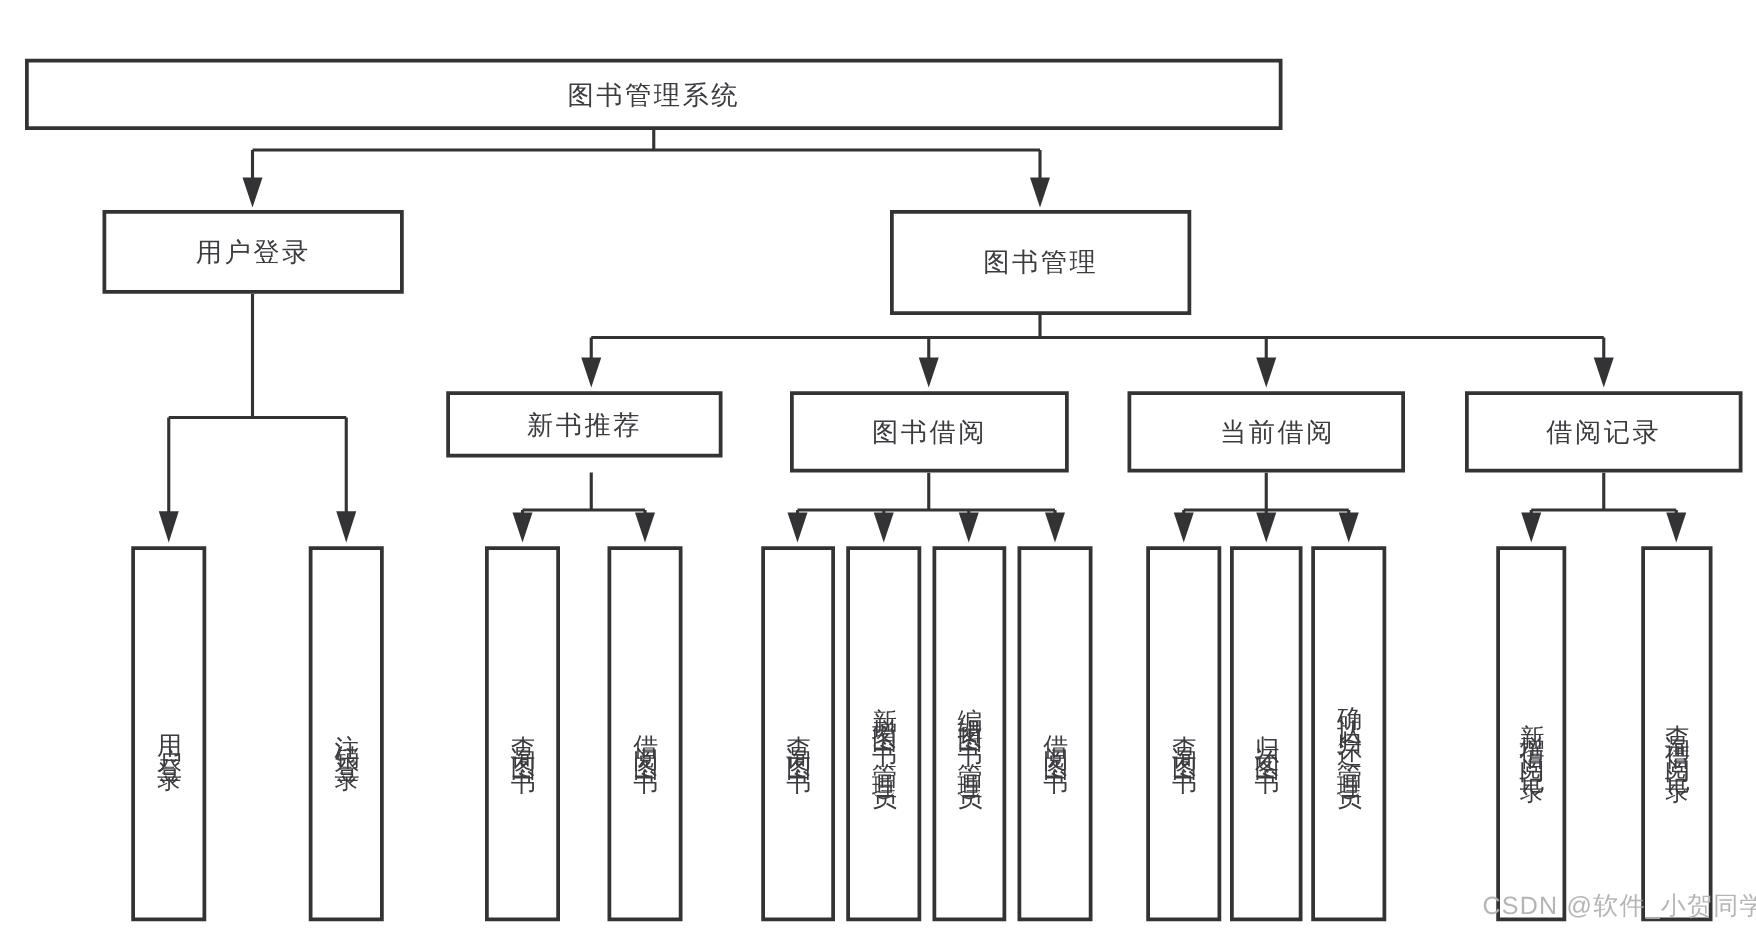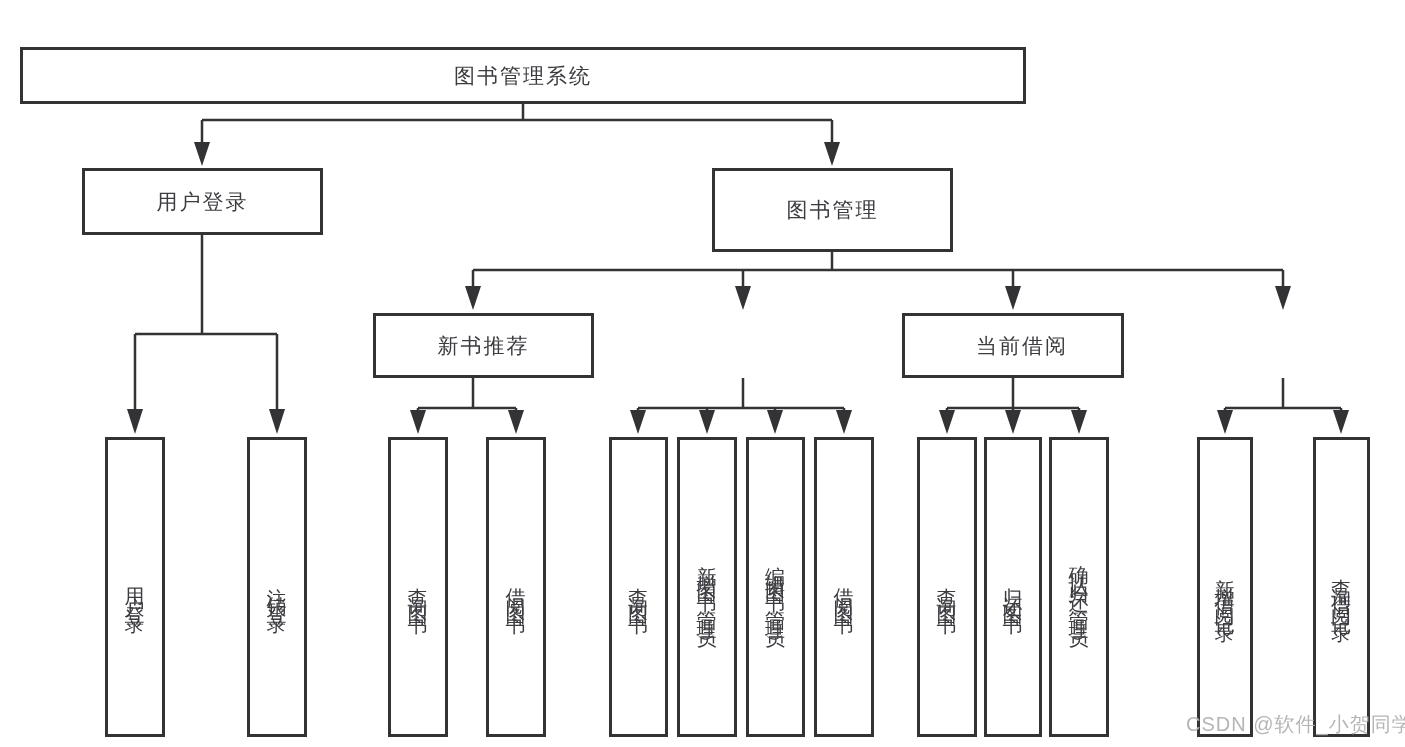--- a/index.html
+++ b/index.html
@@ -95,22 +95,24 @@
     <polygon points="1217,410 1233,410 1225,434"></polygon>
     <line x1="1341" y1="408" x2="1341" y2="412"></line>
     <polygon points="1333,410 1349,410 1341,434"></polygon>
   </svg>
 
   <div class="node hnode" style="left:20px;top:11px;width:1006px;height:57px;margin-top:36px;">图书管理系统</div>
 
   <div class="node hnode" style="left:82px;top:168px;width:241px;height:67px;">用户登录</div>
   <div class="node hnode" style="left:712px;top:168px;width:241px;height:84px;">图书管理</div>
 
-  <div class="node hnode" style="left:373px;top:313px;width:221px;height:65px;">新书推荐</div>
+  <div class="node hnode" style="left:357px;top:313px;width:221px;height:53px;">新书推荐</div>
+  <div class="node hnode" style="left:632px;top:313px;width:223px;height:65px;">图书借阅</div>
   <div class="node hnode" style="left:902px;top:313px;width:222px;height:65px;padding-left:18px;">当前借阅</div>
+  <div class="node hnode" style="left:1172px;top:313px;width:222px;height:65px;">借阅记录</div>
 
   <div class="node vnode" style="left:105px;top:437px;width:60px;height:300px;">用户登录</div>
   <div class="node vnode" style="left:247px;top:437px;width:60px;height:300px;">注销登录</div>
 
   <div class="node vnode" style="left:388px;top:437px;width:60px;height:300px;">查询图书</div>
   <div class="node vnode" style="left:486px;top:437px;width:60px;height:300px;">借阅图书</div>
 
   <div class="node vnode" style="left:609px;top:437px;width:59px;height:300px;">查询图书</div>
   <div class="node vnode" style="left:677px;top:437px;width:60px;height:300px;">新增图书（管理员）</div>
   <div class="node vnode" style="left:746px;top:437px;width:59px;height:300px;">编辑图书（管理员）</div>

